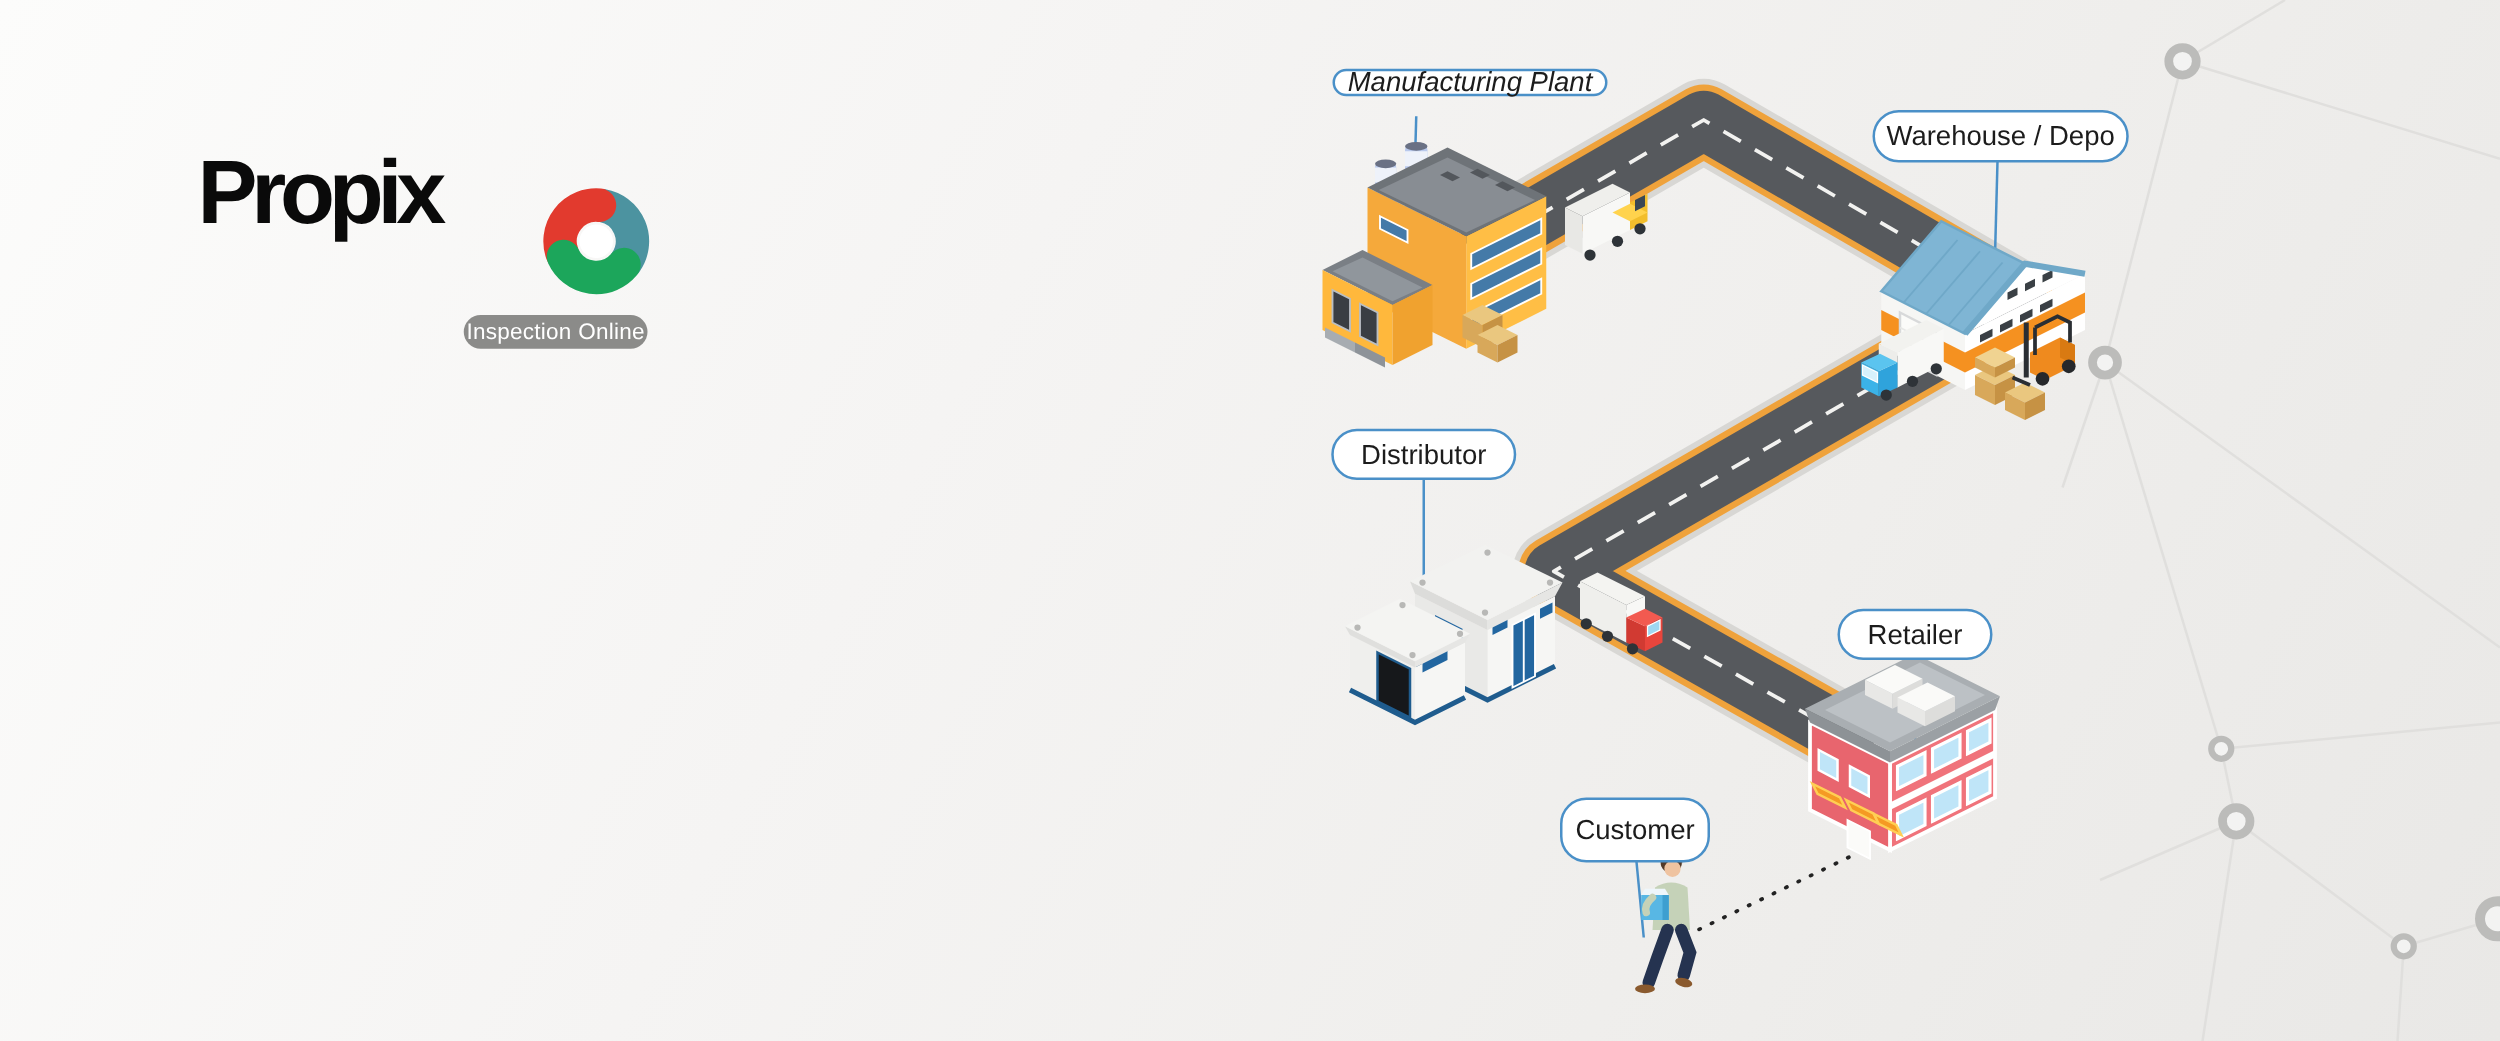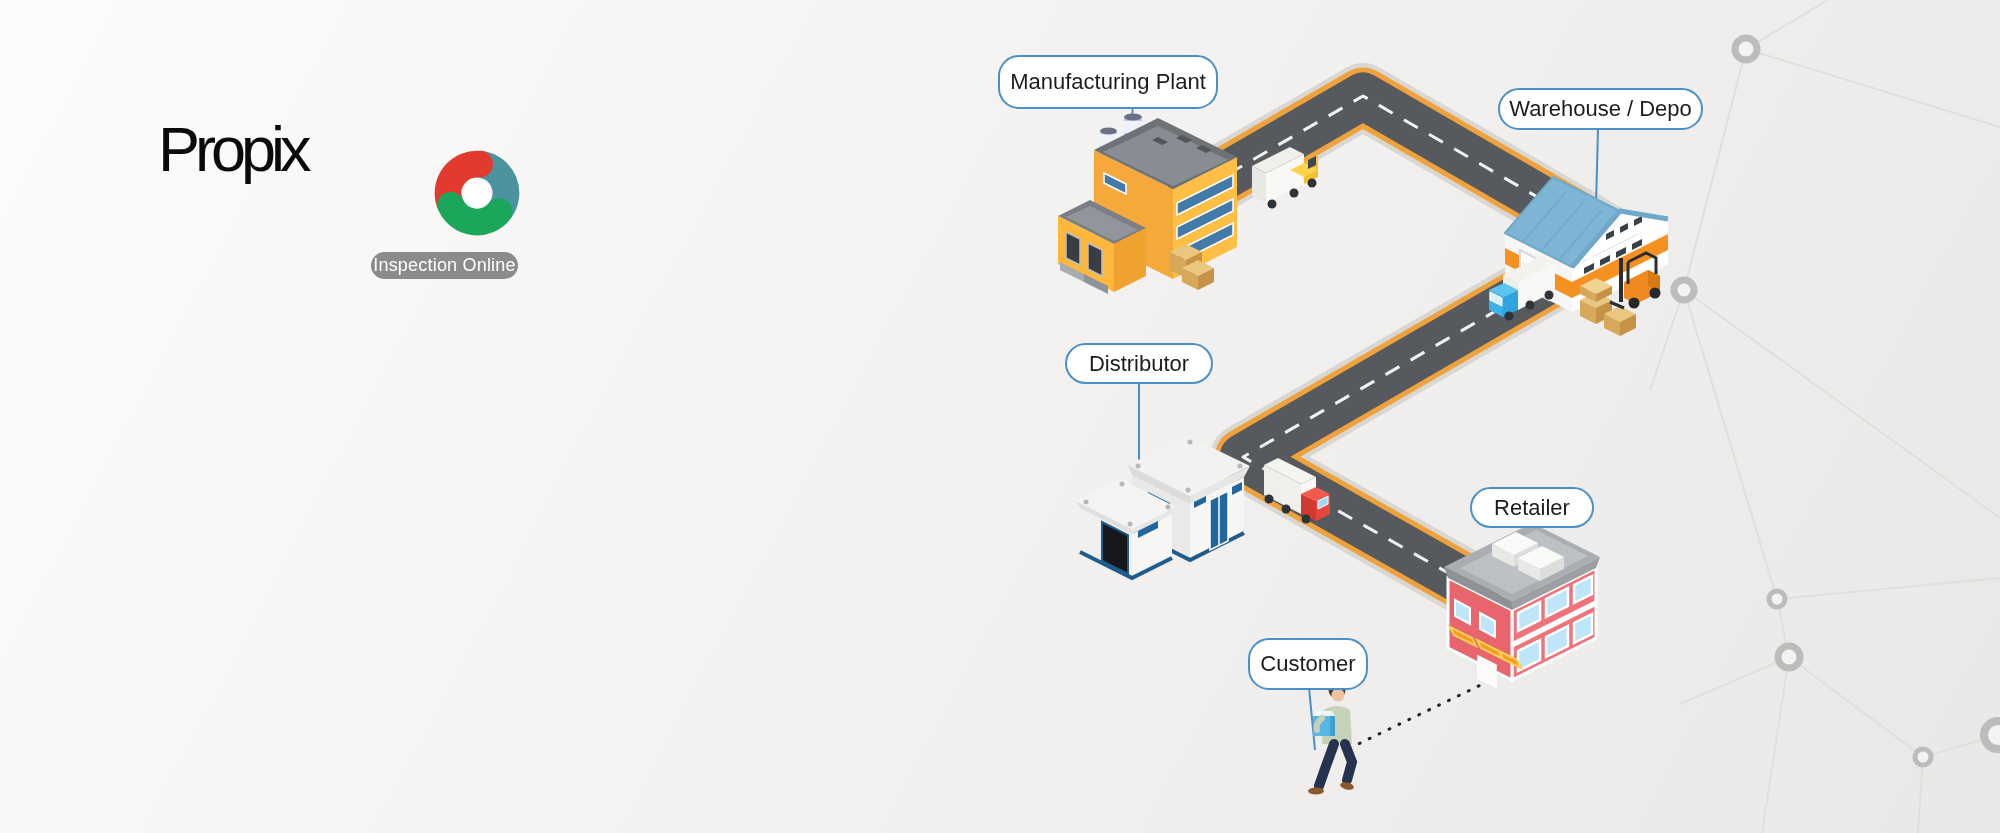--- a/index.html
+++ b/index.html
@@ -5,40 +5,40 @@
   html,body{margin:0;padding:0;}
   .canvas{
     position:relative;width:2000px;height:833px;overflow:hidden;
     background:linear-gradient(118deg,#fcfcfb 0%,#f5f4f3 38%,#efeeec 70%,#e9e8e6 100%);
     font-family:"Liberation Sans", sans-serif;
   }
   .art{position:absolute;left:0;top:0;width:2000px;height:833px;}
   
   .brand{
     position:absolute;left:158px;top:118px;
-    font-size:63px;font-weight:400;letter-spacing:-5px;color:#0a0a0a;line-height:1;
+    font-size:72px;font-weight:700;letter-spacing:-5px;color:#0a0a0a;line-height:1;
   }
   .swirl{position:absolute;left:432px;top:148px;width:90px;height:90px;}
   .badge{
     position:absolute;left:371px;top:241px;width:147px;height:27px;border-radius:14px;
     background:#8b8b89;color:#ffffff;font-size:18px;font-weight:500;
     display:flex;align-items:center;justify-content:center;letter-spacing:0.2px;margin-top:11px;
   }
   .headline{
     position:absolute;left:157px;top:268px;
     font-size:104px;line-height:112px;font-weight:700;letter-spacing:-5px;color:#2b6a6e;
   }
   .headline div{white-space:nowrap;}
   
   .pill{
     position:absolute;background:#ffffff;border:2px solid #4a90c8;border-radius:21px;
     display:flex;align-items:center;justify-content:center;
     font-size:22px;font-weight:500;color:#1c1c1c;box-sizing:border-box;z-index:5;
   }
-  .pill-mp  {left:998px;top:55px; width:220px;height:54px;}
+  .pill-mp  {left:1066px;top:55px; width:220px;height:22px;font-style:italic;}
   .pill-wd  {left:1498px;top:88px; width:205px;height:42px;}
   .pill-dist{left:1065px;top:343px;width:148px;height:41px;}
   .pill-ret {left:1470px;top:487px;width:124px;height:41px;}
   .pill-cust{left:1248px;top:638px;width:120px;height:52px;}
 </style>
 </head>
 <body>
 
 <div class="canvas">
 

